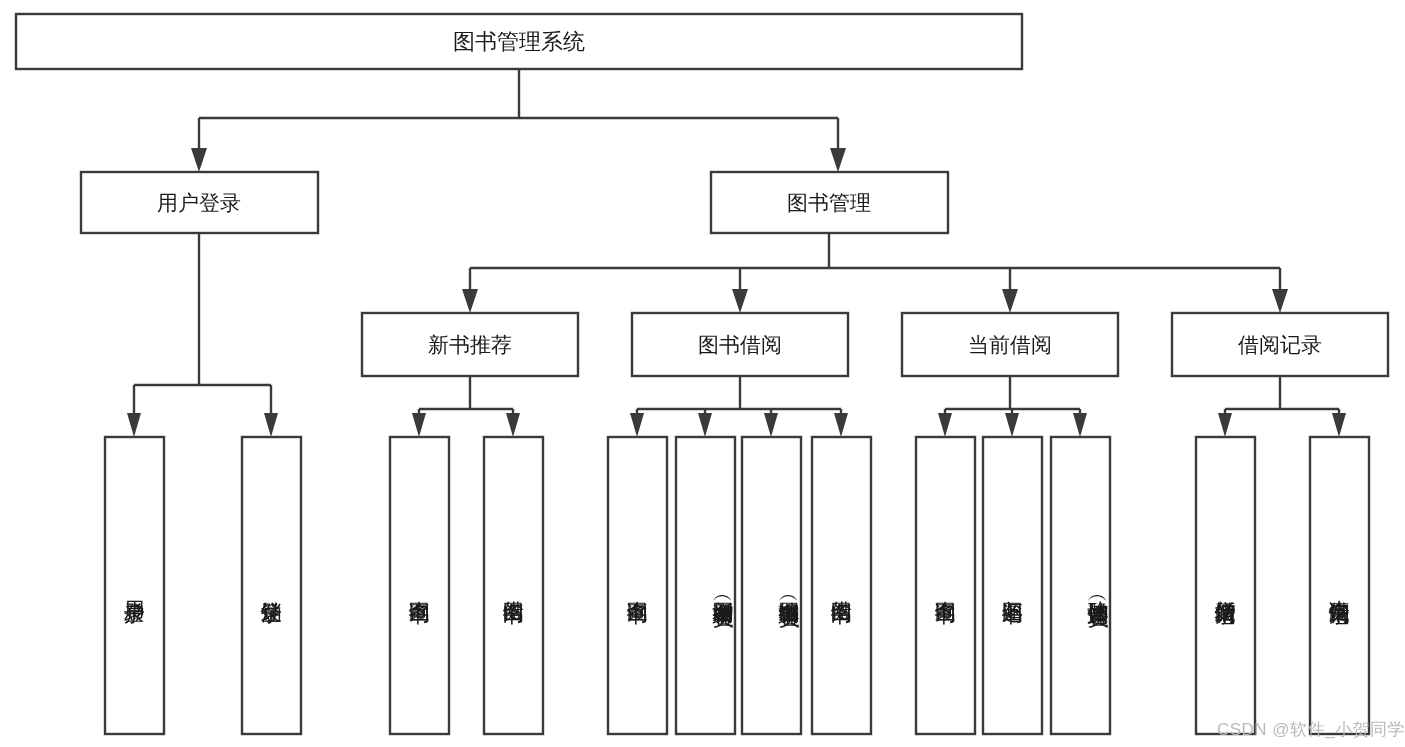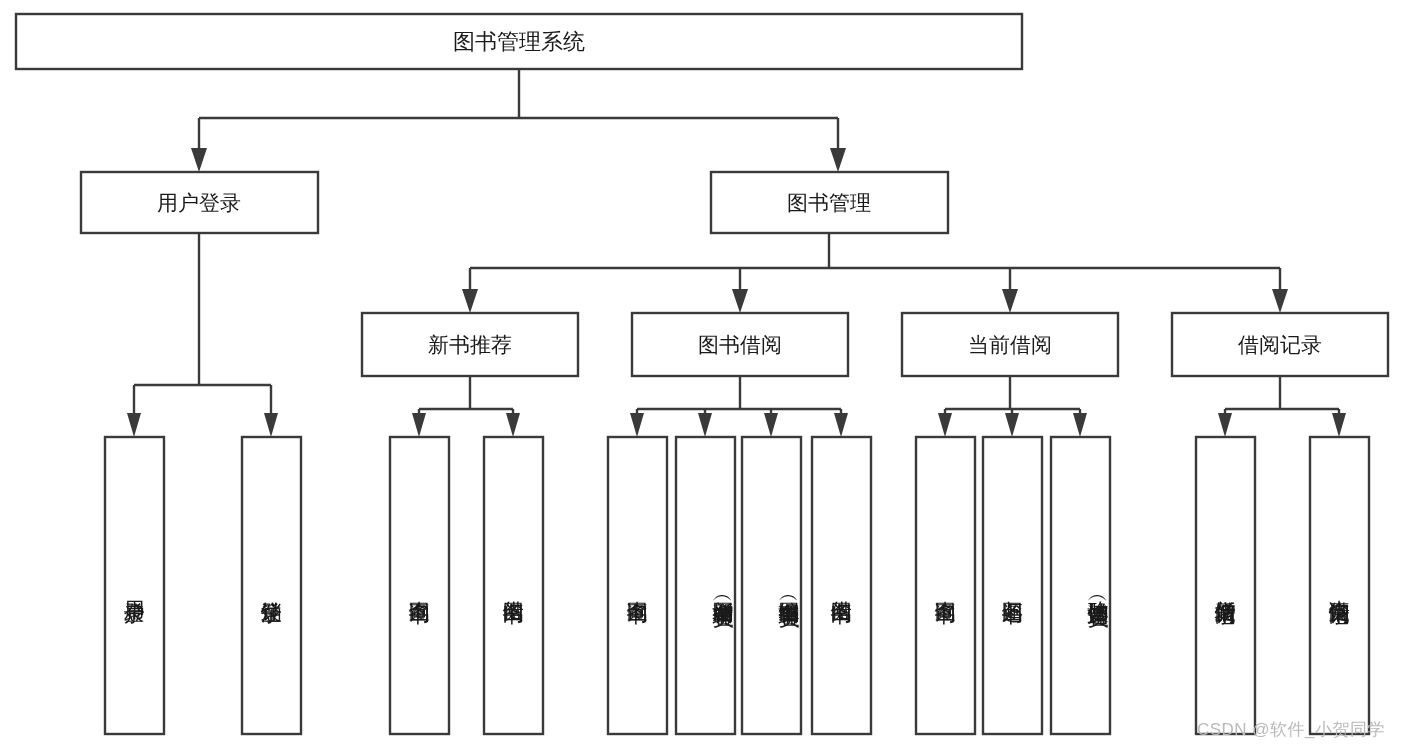--- a/index.html
+++ b/index.html
@@ -60,21 +60,21 @@
     font-family: "Liberation Sans", sans-serif;
     font-size: 21px;
     line-height: 1.12;
     letter-spacing: 1px;
     color: #1a1a1a;
     white-space: nowrap;
     pointer-events: none;
   }
   #watermark {
     position: absolute;
-    right: 20px;
+    right: 0;
     bottom: 6px;
     font-family: "Liberation Sans", sans-serif;
     font-size: 17px;
     color: #b9b9b9;
     letter-spacing: 0.5px;
     white-space: nowrap;
   }
 </style>
 </head>
 <body>

